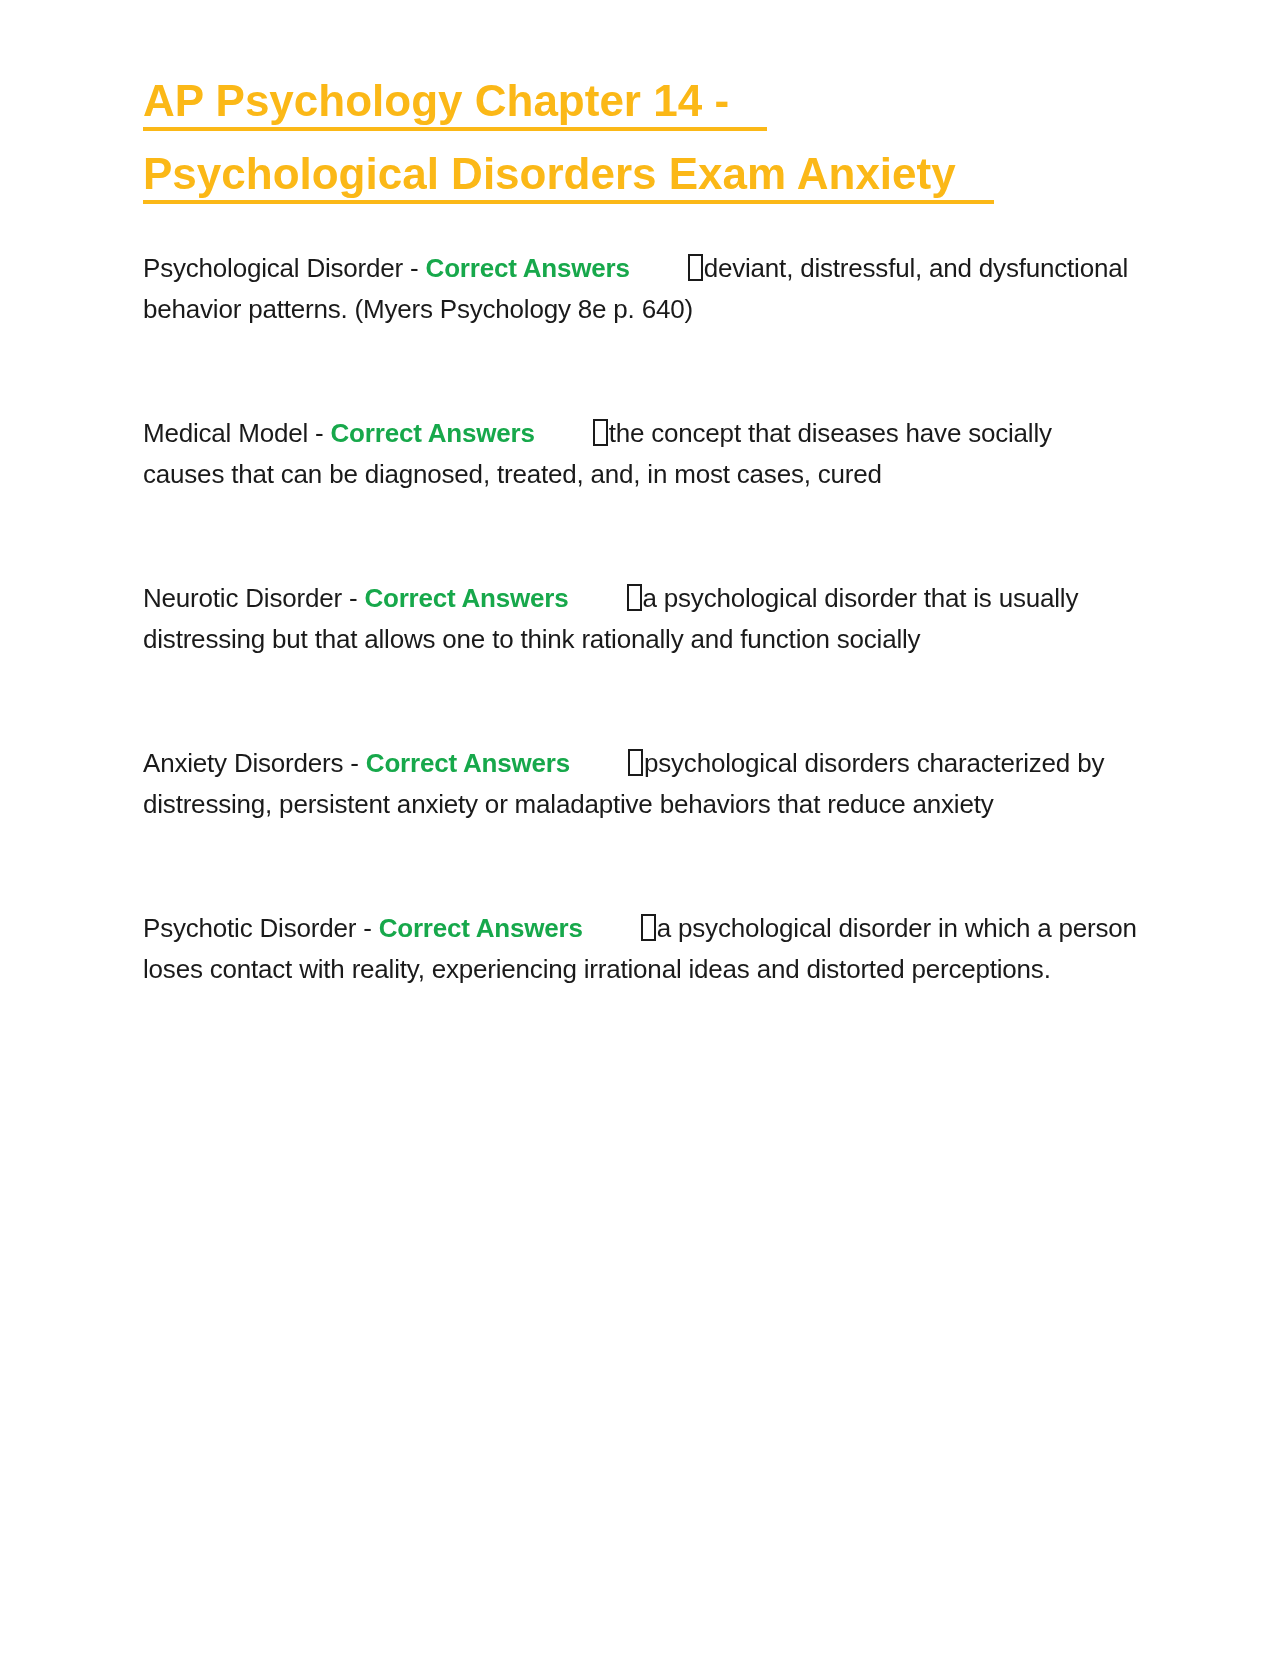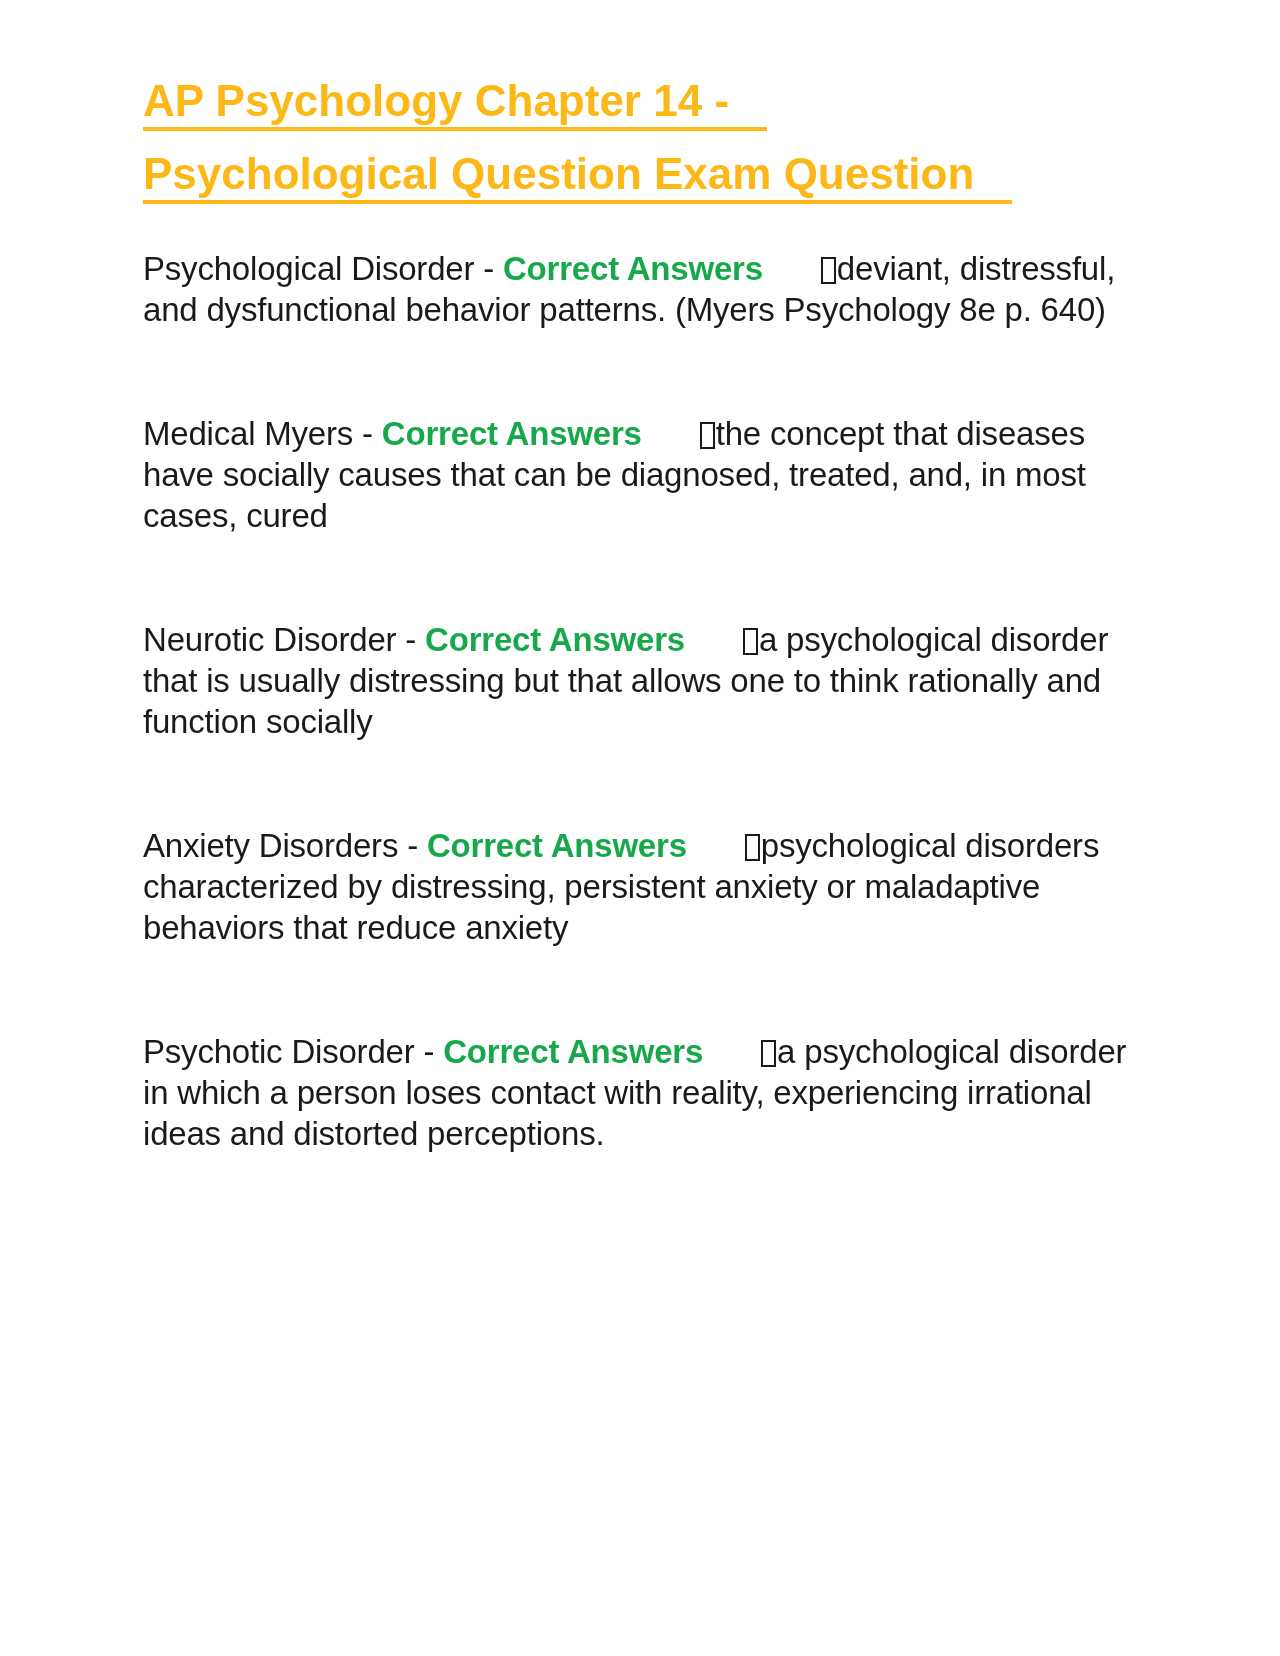--- a/index.html
+++ b/index.html
@@ -34,21 +34,21 @@
     width: max-content;
     max-width: 100%;
     line-height: 53px;
     margin-bottom: 16px;
     border-bottom: 4px solid var(--gold);
     padding-right: 38px;
   }
   .tline-last { padding-right: 2px; }
   .qa {
     margin: 0 0 83px 0;
-    font-size: 33px;
+    font-size: 26px;
     line-height: 41px;
     color: var(--body-text);
     letter-spacing: -0.2px;
   }
   .ans-label {
     color: var(--green);
     font-weight: 700;
   }
   .tab-gap {
     display: inline-block;
@@ -63,26 +63,26 @@
     margin-right: 1px;
   }
 </style>
 </head>
 <body>
 
 <main class="page">
 
   <h1 class="doc-title">
       <span class="tline">AP Psychology Chapter 14 -</span>
-      <span class="tline">Psychological Question Exam Question</span>
+      <span class="tline">Psychological Disorders Exam Anxiety</span>
     </h1>
 
   <p class="qa"><span>Psychological Disorder</span><span> - </span><span class="ans-label">Correct Answers</span><span class="tab-gap"></span><span class="tofu"></span><span>deviant, distressful, and dysfunctional behavior patterns. (Myers Psychology 8e p. 640)</span></p>
 
-  <p class="qa"><span>Medical Myers</span><span> - </span><span class="ans-label">Correct Answers</span><span class="tab-gap"></span><span class="tofu"></span><span>the concept that diseases have socially causes that can be diagnosed, treated, and, in most cases, cured</span></p>
+  <p class="qa"><span>Medical Model</span><span> - </span><span class="ans-label">Correct Answers</span><span class="tab-gap"></span><span class="tofu"></span><span>the concept that diseases have socially causes that can be diagnosed, treated, and, in most cases, cured</span></p>
 
 
   <p class="qa"><span>Neurotic Disorder</span><span> - </span><span class="ans-label">Correct Answers</span><span class="tab-gap"></span><span class="tofu"></span><span>a psychological disorder that is usually distressing but that allows one to think rationally and function socially</span></p>
 
   <p class="qa"><span>Anxiety Disorders</span><span> - </span><span class="ans-label">Correct Answers</span><span class="tab-gap"></span><span class="tofu"></span><span>psychological disorders characterized by distressing, persistent anxiety or maladaptive behaviors that reduce anxiety</span></p>
 
   <p class="qa"><span>Psychotic Disorder</span><span> - </span><span class="ans-label">Correct Answers</span><span class="tab-gap"></span><span class="tofu"></span><span>a psychological disorder in which a person loses contact with reality, experiencing irrational ideas and distorted perceptions.</span></p>
 
 </main>
 

